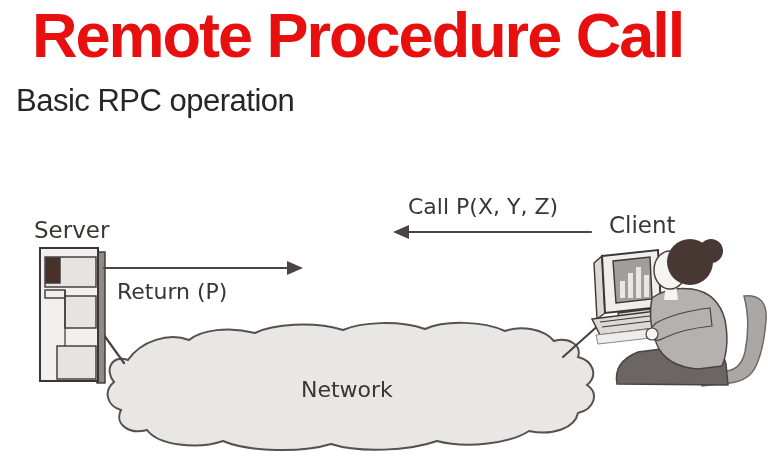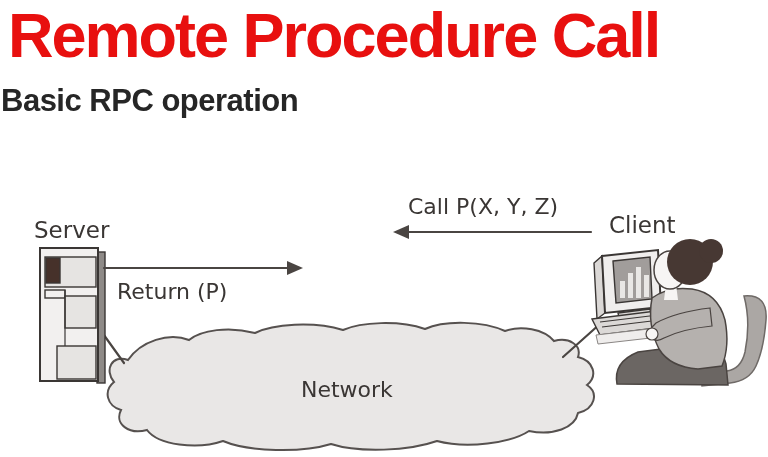--- a/index.html
+++ b/index.html
@@ -10,36 +10,36 @@
     overflow:hidden;
     font-family:"Liberation Sans", sans-serif;
   }
   .slide-title {
     position:absolute; left:8px; top:2px;
     font-size:63px; font-weight:bold;
     letter-spacing:-2px; line-height:1.05;
     white-space:nowrap;
   }
   .slide-subtitle {
-    position:absolute; left:1px; top:84px;
-    font-size:31px; font-weight:700;
+    position:absolute; left:16px; top:84px;
+    font-size:31px; font-weight:400;
     letter-spacing:-0.5px; line-height:1.1;
     white-space:nowrap;
   }
   .diagram-svg { position:absolute; left:0; top:0; }
   .outl  { stroke:#3a3634; stroke-width:2; }
   .outl1 { stroke:#3a3634; stroke-width:1.4; }
   .ln  { stroke:#4a4542; stroke-width:2.2; fill:none; stroke-linecap:round; }
   .ln1 { stroke:#3a3634; stroke-width:1.2; fill:none; }
   .lbl { font-family:"DejaVu Sans", sans-serif; }
 </style>
 </head>
 <body>
 
-<div class="slide-title" style="color: rgb(232, 16, 15);">Remote Procedure Call</div>
+<div class="slide-title" style="color: rgb(232, 16, 15); margin-left: 24px;">Remote Procedure Call</div>
 
 <div class="slide-subtitle" style="color: rgb(38, 38, 38);">Basic RPC operation</div>
 
 <svg class="diagram-svg" width="768" height="457" viewBox="0 0 768 457">
 
   <path stroke-width="2" d="M 128,360
            C 112,354 104,370 114,382
            C 103,391 107,406 121,410
            C 114,424 129,435 147,430
            C 158,445 197,450 223,441

